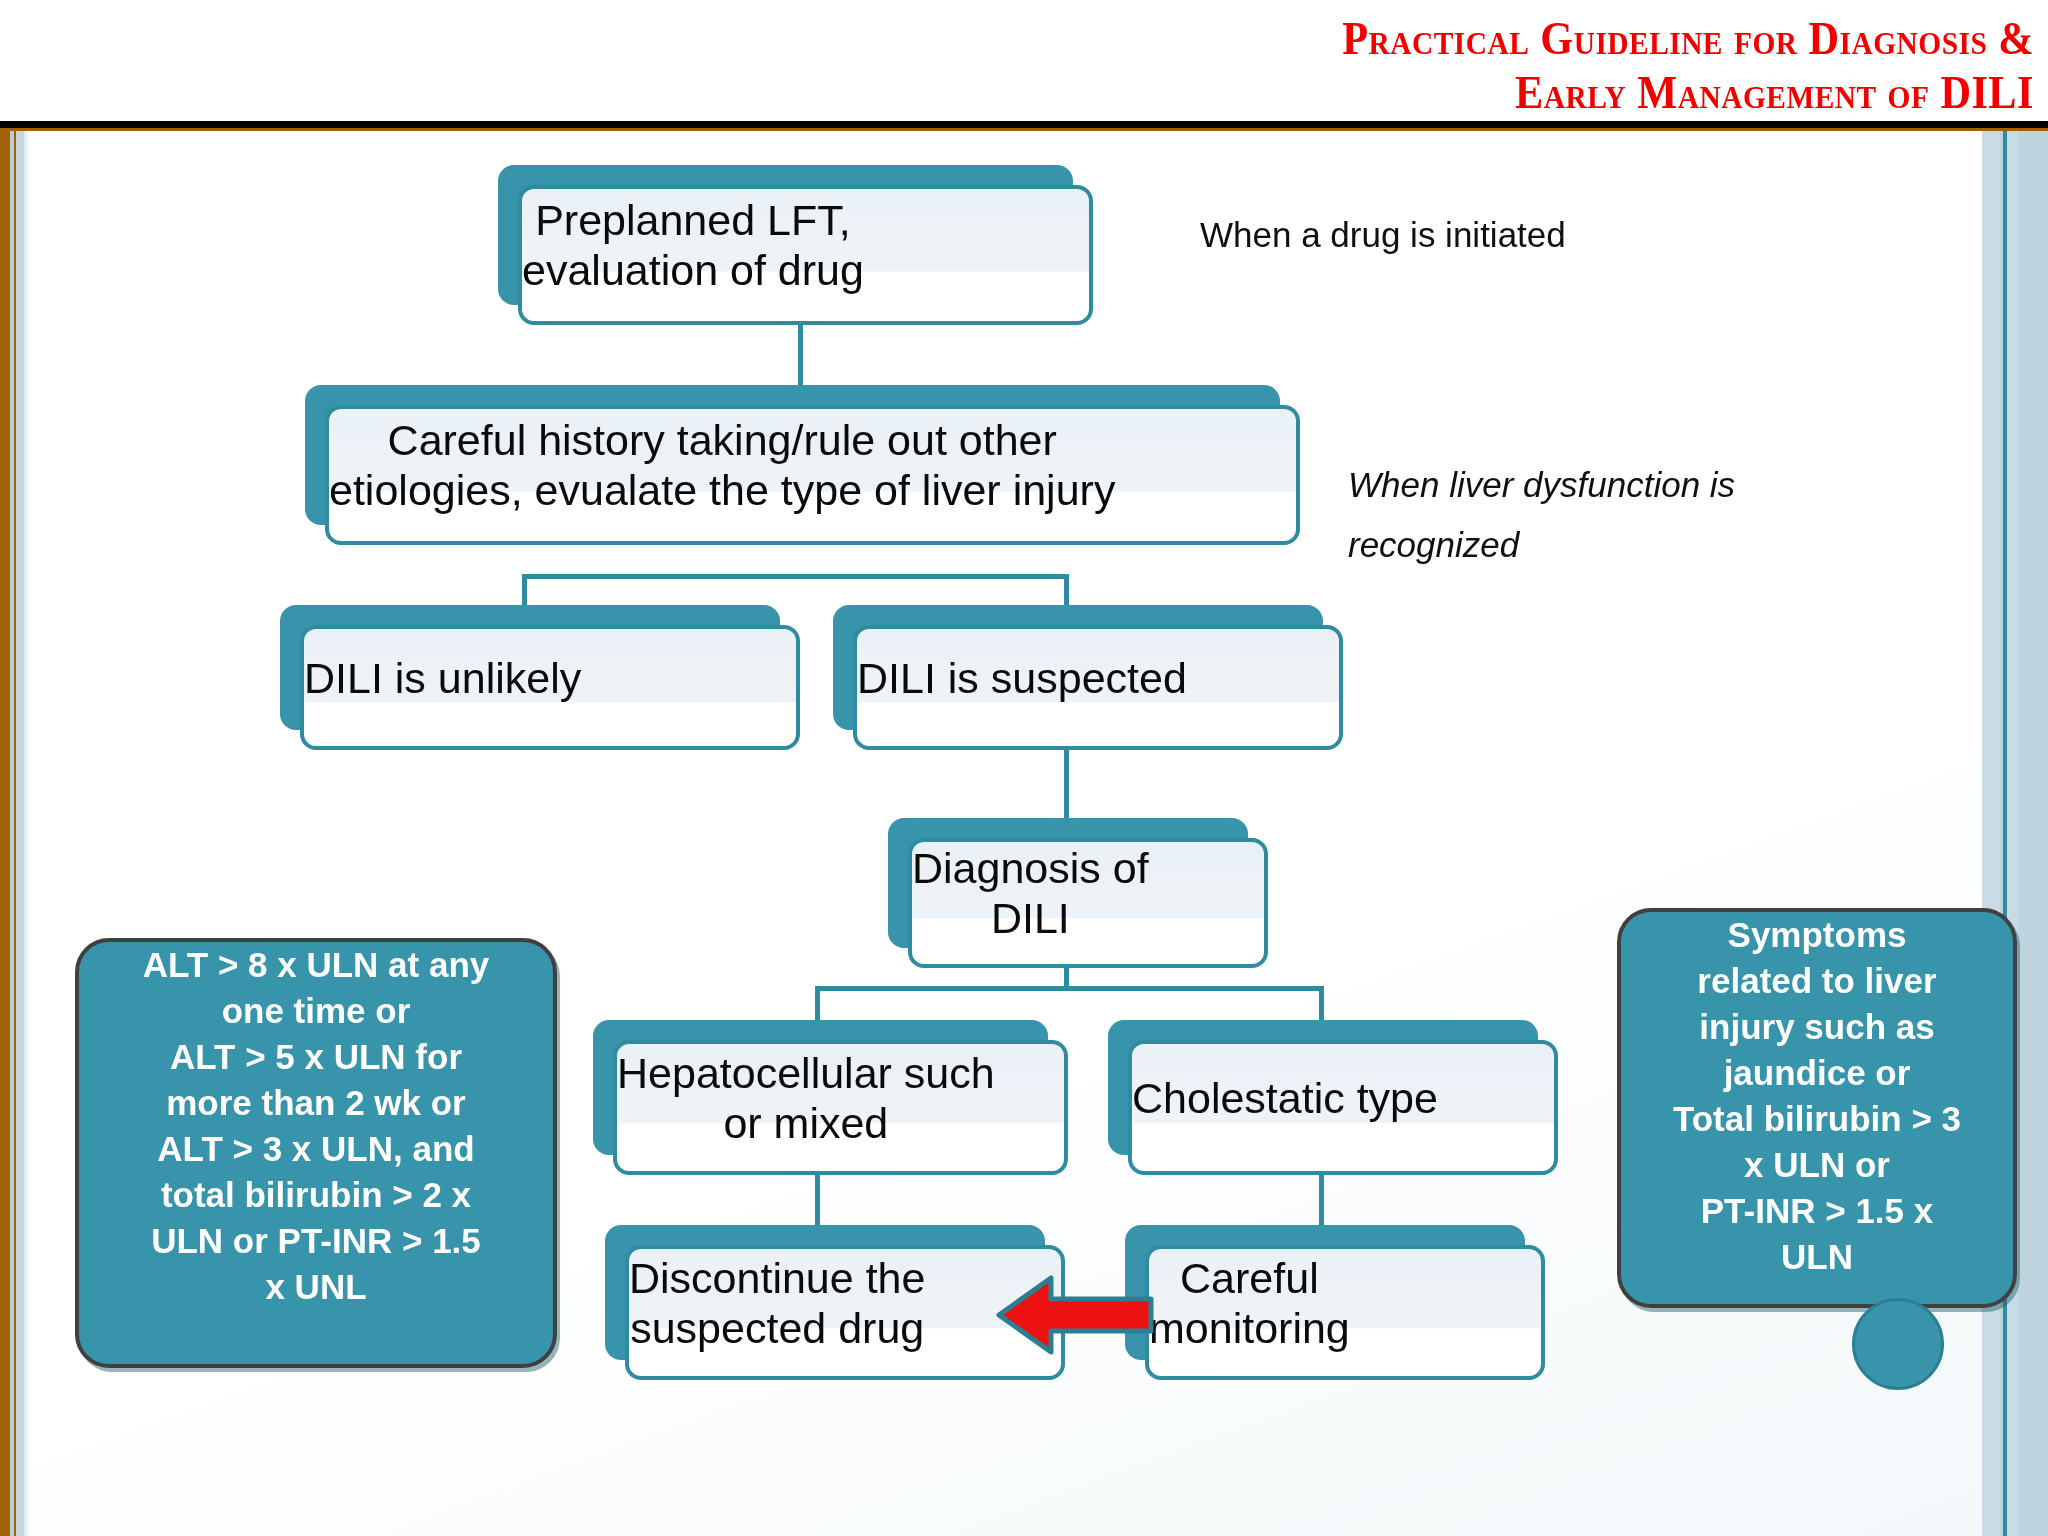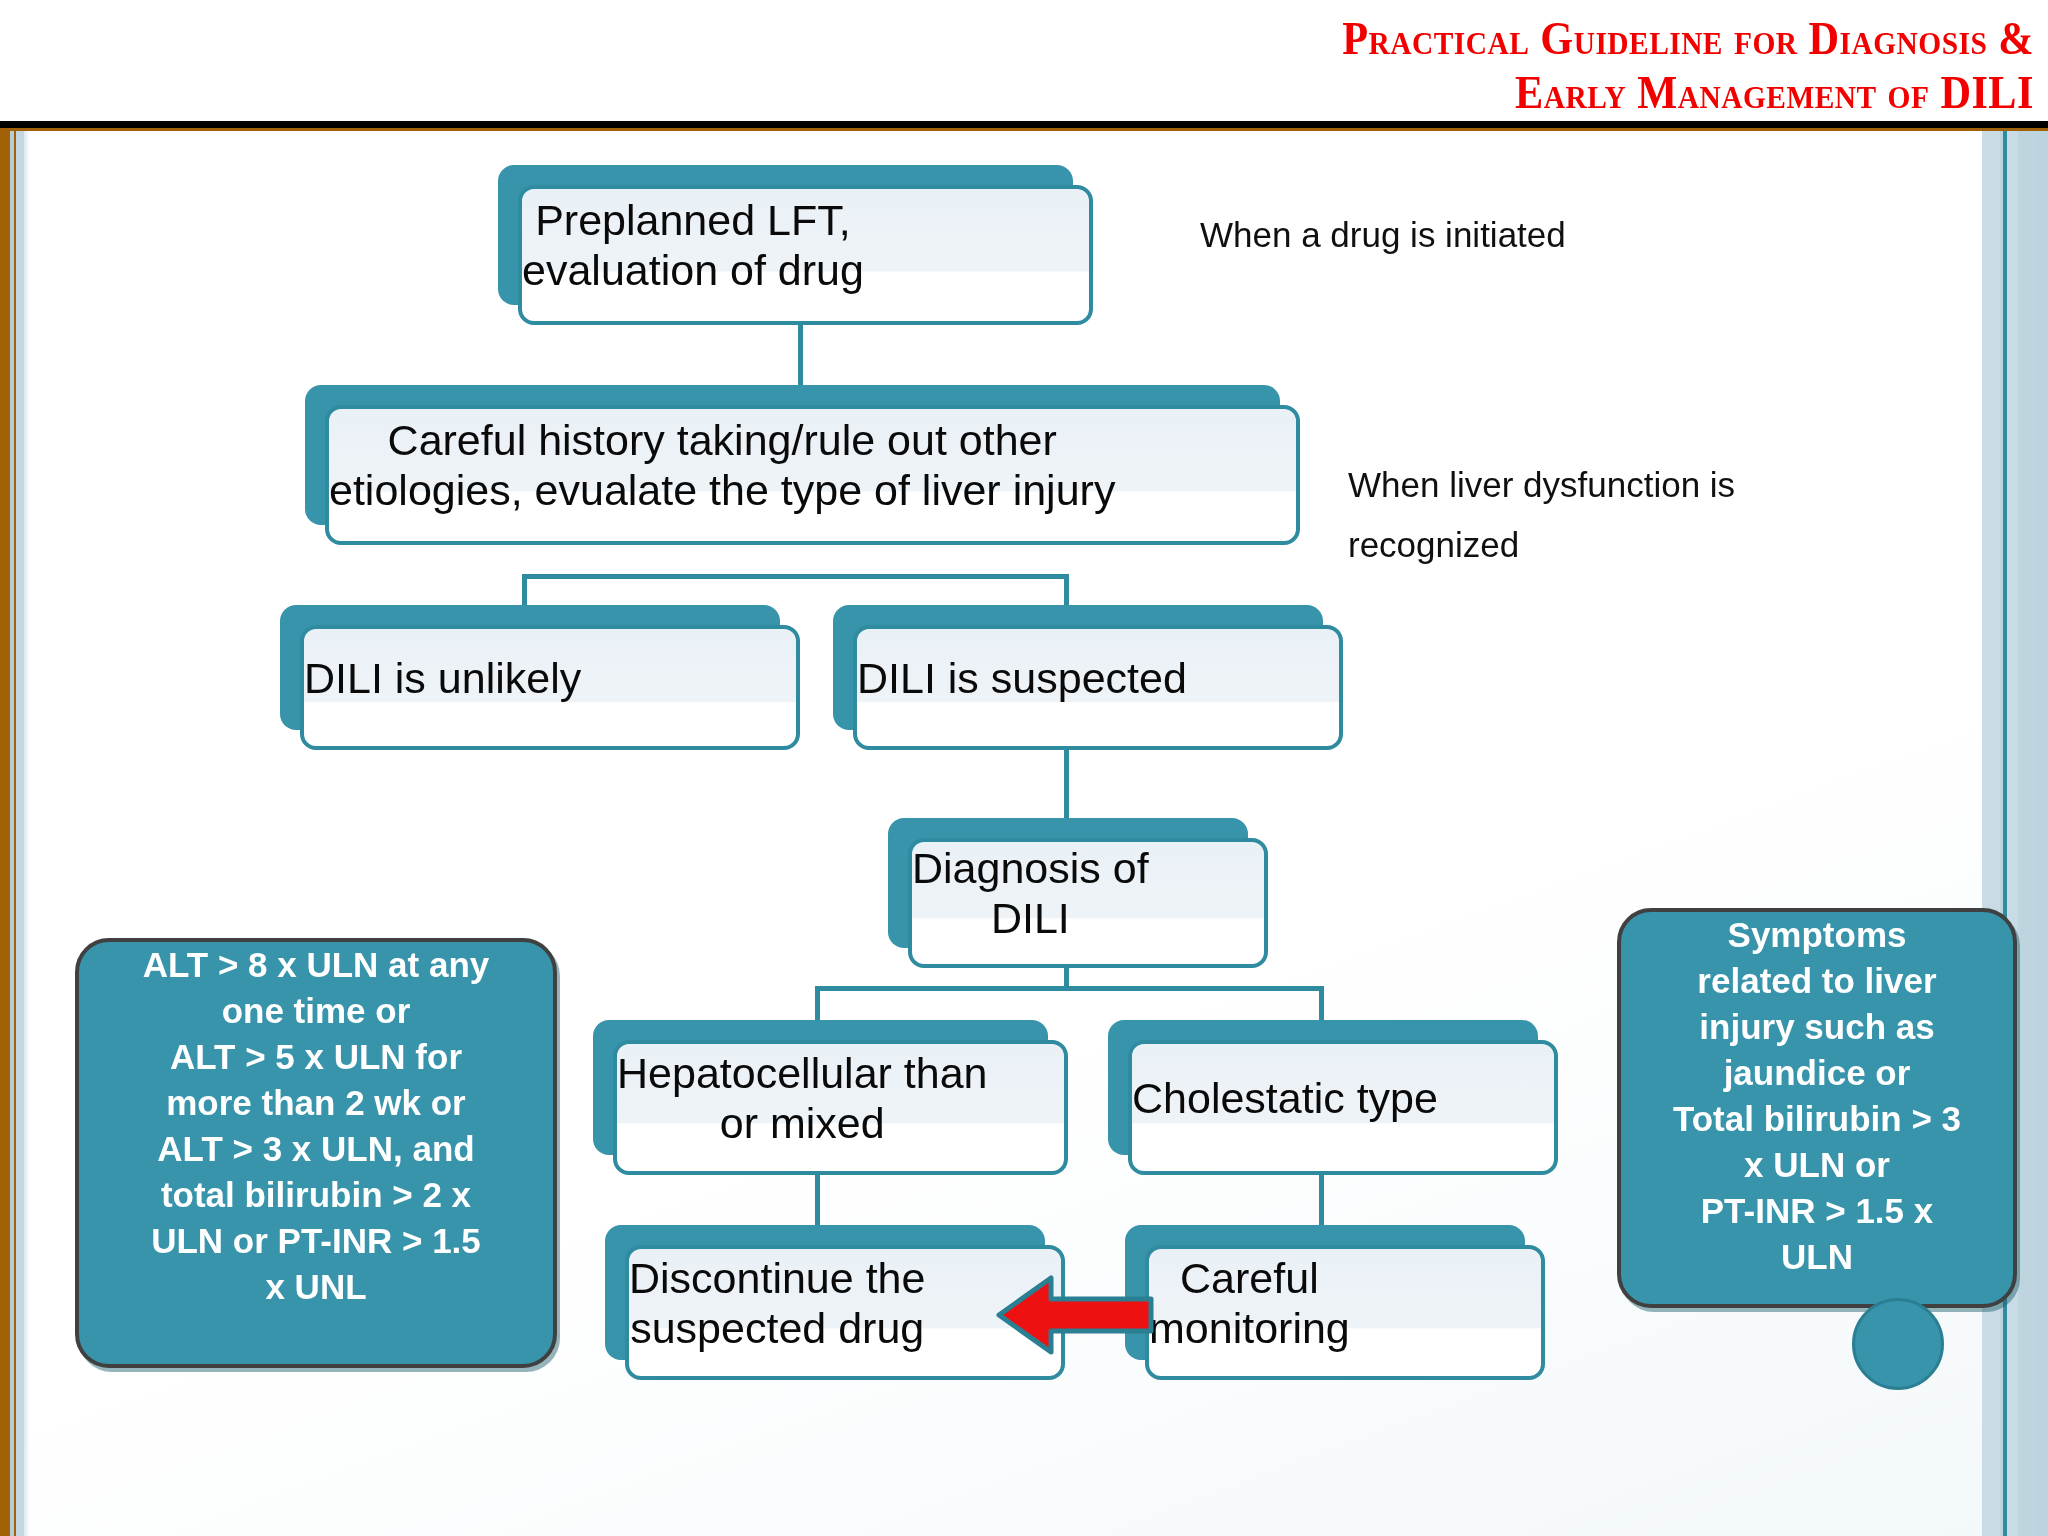--- a/index.html
+++ b/index.html
@@ -268,21 +268,21 @@
     <div class="shadow"></div>
     <div class="face">
       <div class="label">Diagnosis of
 DILI</div>
     </div>
   </div>
 
   <div class="node" style="left:593px; top:1020px; width:455px; height:135px;">
     <div class="shadow"></div>
     <div class="face">
-      <div class="label">Hepatocellular than
+      <div class="label">Hepatocellular such
 or mixed</div>
     </div>
   </div>
 
   <div class="node" style="left:1108px; top:1020px; width:430px; height:135px;">
     <div class="shadow"></div>
     <div class="face">
       <div class="label">Cholestatic type</div>
     </div>
   </div>
@@ -304,21 +304,21 @@
   </div>
 
   <div class="red-arrow" style="left:995px; top:1270px; width:160px; height:90px;">
     <svg width="160" height="90" viewBox="0 0 160 90">
       <polygon points="4,45 56,8 56,29 156,29 156,61 56,61 56,82" fill="#ee1111" stroke="#2b7f93" stroke-width="5" stroke-linejoin="round"></polygon>
     </svg>
   </div>
 
   <div class="note" style="left:1200px; top:205px; width:640px;">When a drug is initiated</div>
 
-  <div class="note" style="left:1348px; top:455px; width:660px;">When liver dysfunction is
+  <div class="note" style="left:1348px; top:455px; width:660px;font-style:italic;">When liver dysfunction is
 recognized</div>
 
   <div class="callout" style="left:75px; top:938px; width:482px; height:430px;">
     <div class="ctext">ALT &gt; 8 x ULN at any
 one time or
 ALT &gt; 5 x ULN for
 more than 2 wk  or
 ALT &gt; 3 x ULN, and
 total bilirubin &gt; 2 x
 ULN or PT-INR &gt; 1.5

